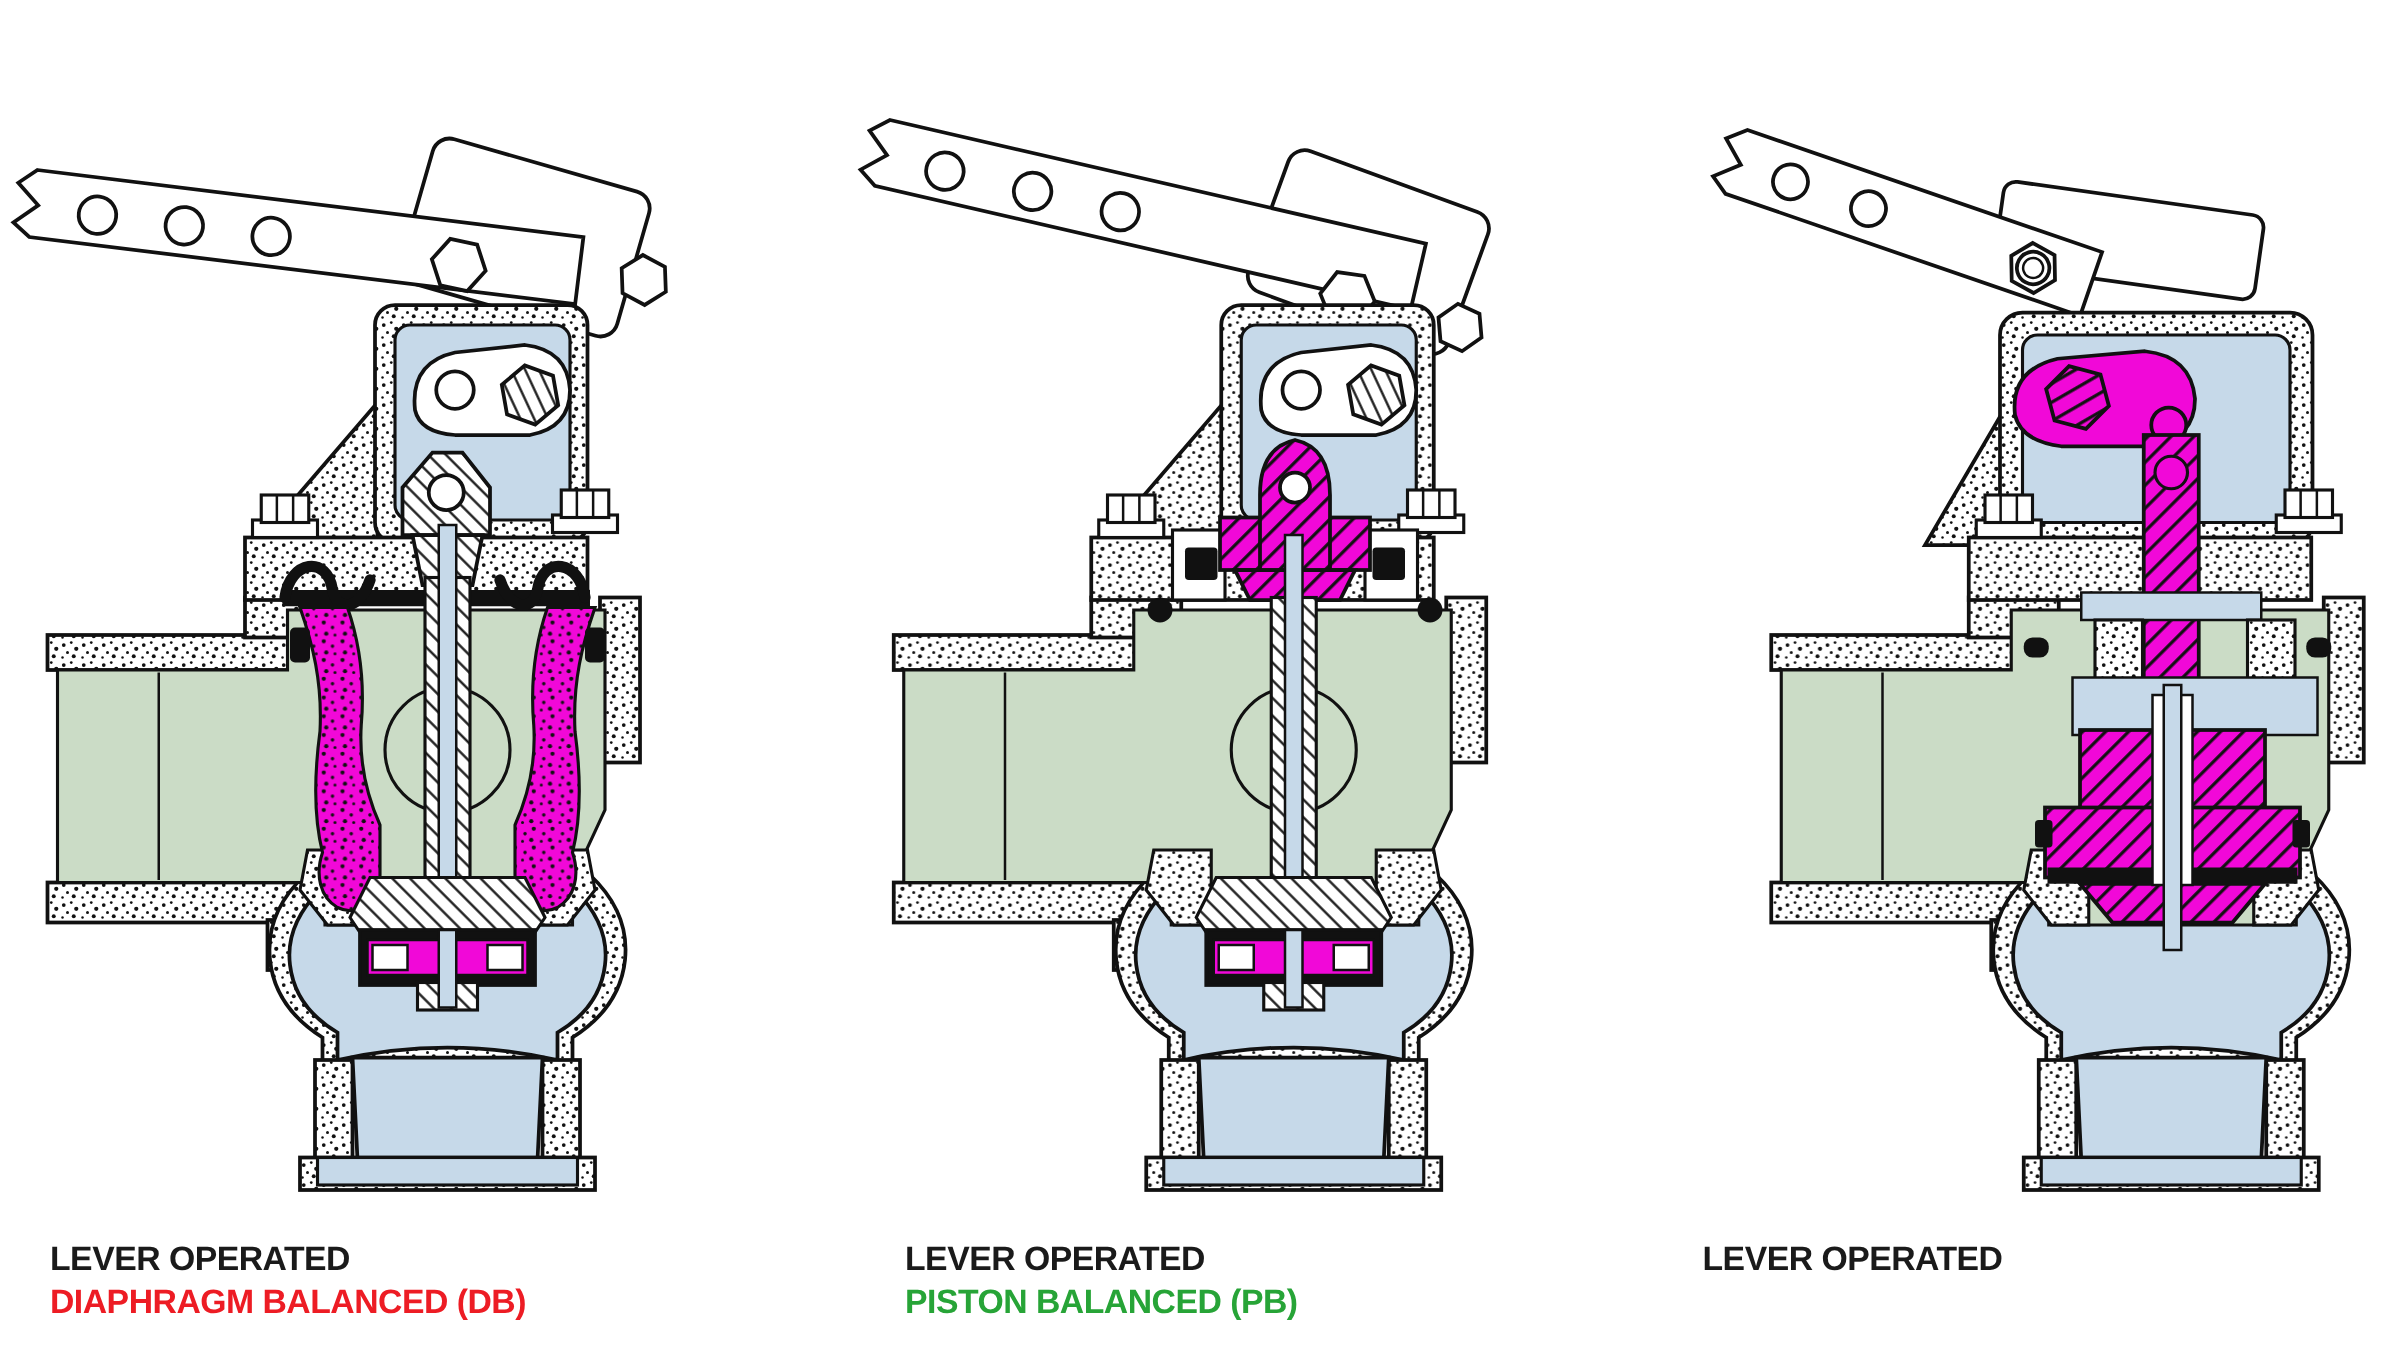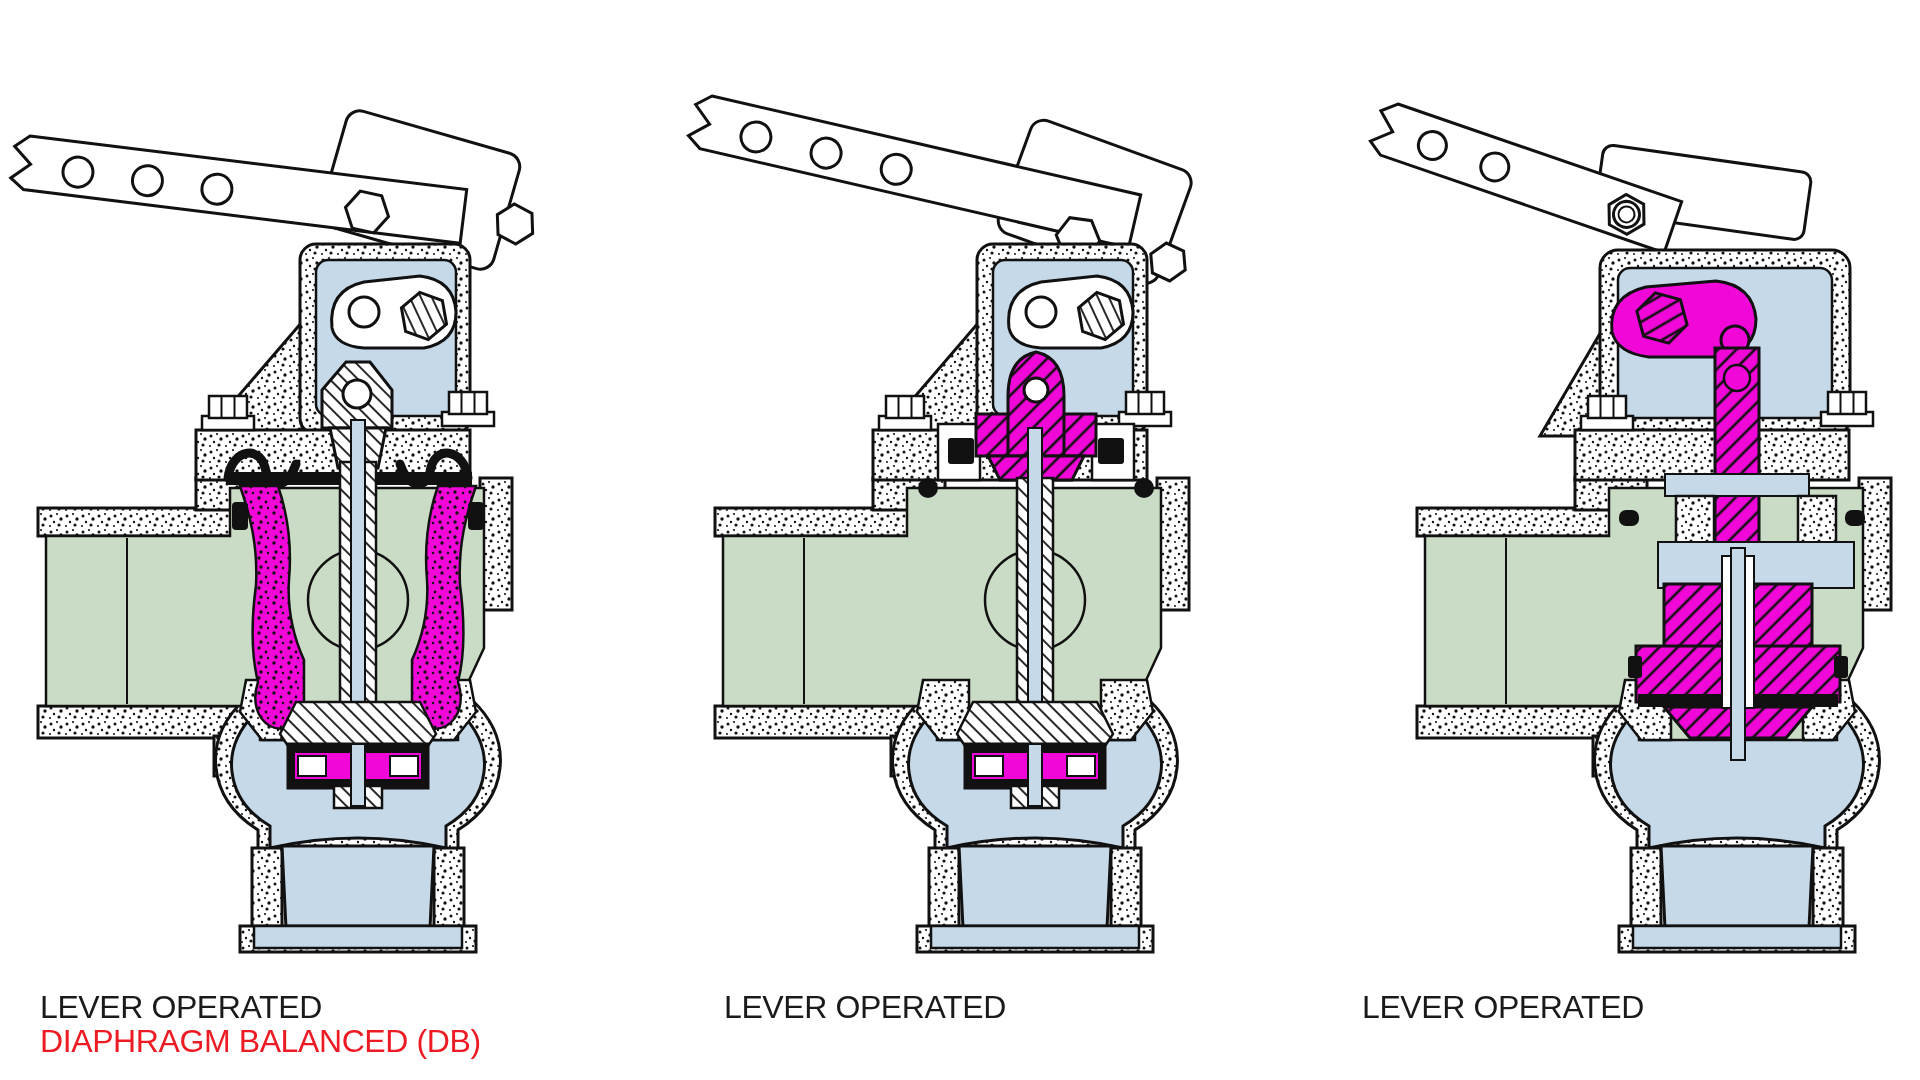--- a/index.html
+++ b/index.html
@@ -6,21 +6,21 @@
     --label-red:#ed1c24; --label-green:#27a437; --label-blue:#2a2cb8; --label-black:#1a1a1a;
     --magenta:#f108d8; --light-blue:#c6d9e9; --light-green:#cbdcc6; --ink:#111111; --paper:#ffffff;
   }
   html,body{margin:0;padding:0;}
   body{
     width:1920px;height:1080px;background:var(--paper);
     font-family:"Liberation Sans", sans-serif; overflow:hidden; position:relative;
   }
   .stage{position:absolute;left:0;top:0;width:1920px;height:1080px;}
   svg{display:block;}
-  .caption{position:absolute;top:990px;line-height:34px;font-size:32px;font-weight:normal;
+  .caption{position:absolute;top:990px;line-height:34px;font-size:27px;font-weight:bold;
            letter-spacing:-0.4px;white-space:nowrap;}
   .cap-line1{color:var(--label-black);}
   .accent-red{color:var(--label-red);text-align:right;}
   .accent-green{color:var(--label-green);}
   .accent-blue{color:var(--label-blue);}
 </style>
 </head>
 <body>
 
 <div class="stage">
@@ -257,16 +257,17 @@
   </g>
 </svg>
 </div>
 
 <div class="caption" style="left:40px;">
   <div class="cap-line1">LEVER OPERATED</div>
   <div class="accent-red">DIAPHRAGM BALANCED (DB)</div>
 </div>
 <div class="caption" style="left:724px;">
   <div class="cap-line1">LEVER OPERATED</div>
+  <div class="accent-green">PISTON BALANCED (PB)</div>
 </div>
 <div class="caption" style="left:1362px;">
   <div class="cap-line1">LEVER OPERATED</div>
 </div>
 
 </body></html>

